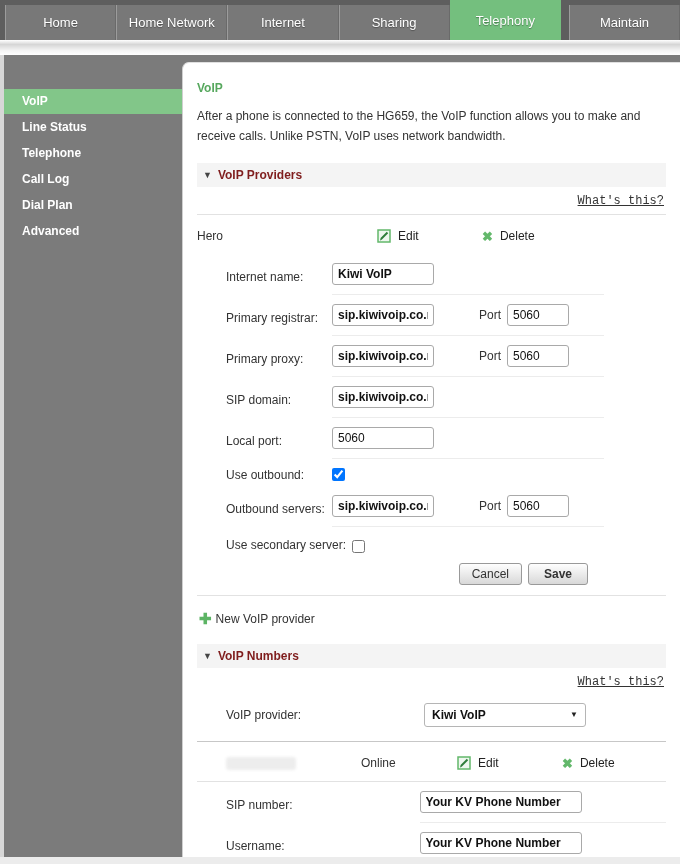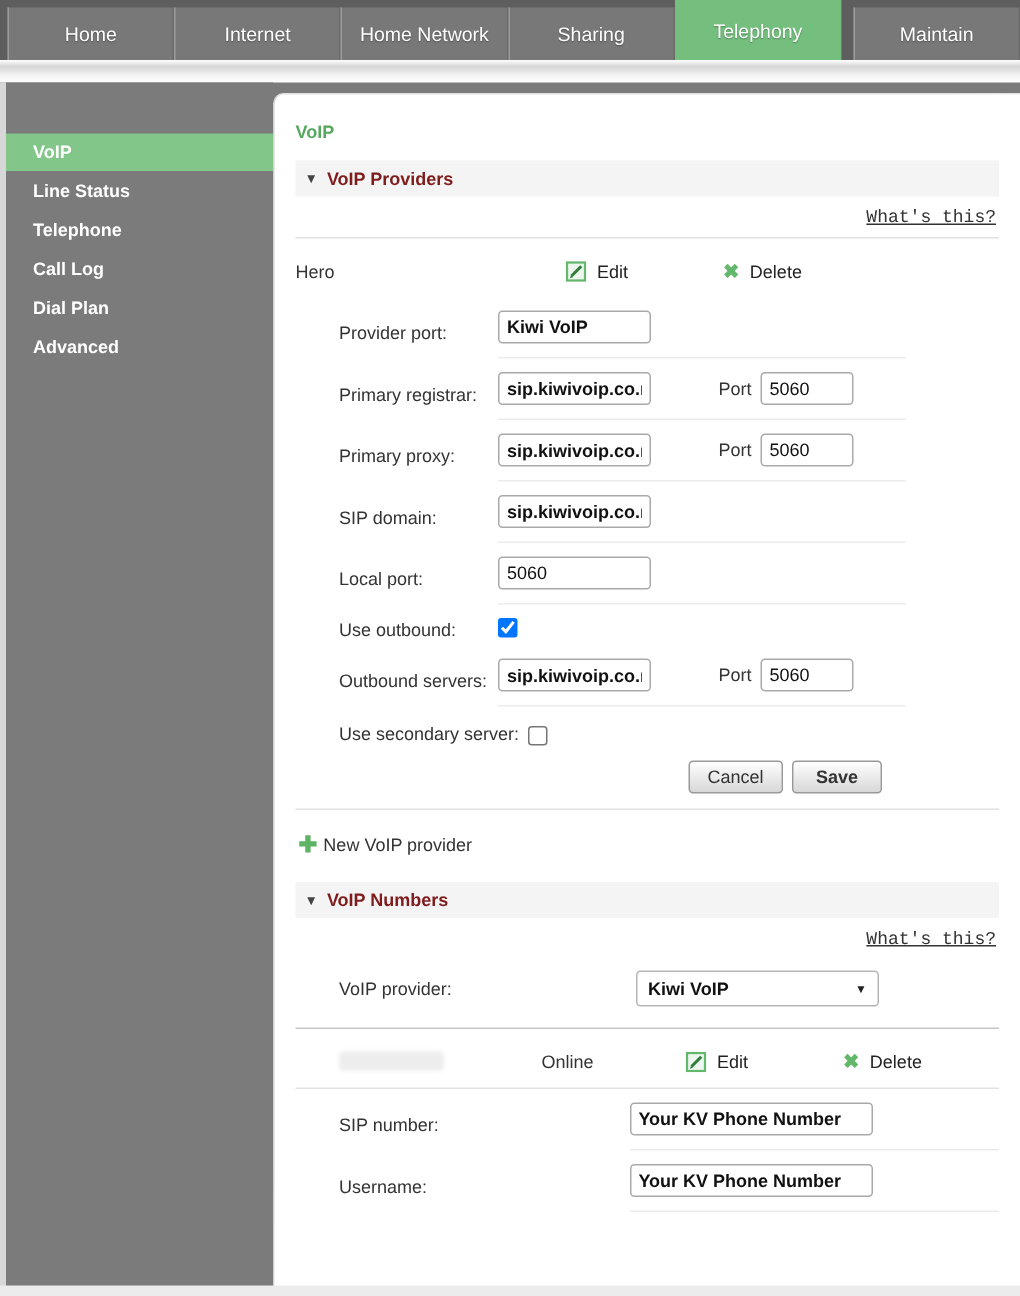--- a/index.html
+++ b/index.html
@@ -128,22 +128,22 @@
   .bottom-strip { height:7px; background:#ececec; position:absolute; left:0; right:0; bottom:0; }
 
   .edit-svg { display:block; }
 </style>
 </head>
 <body>
 
 <div class="topnav">
   <div class="edge"></div>
   <div class="nav-tab">Home</div>
+  <div class="nav-tab">Home Network</div>
   <div class="nav-tab">Internet</div>
-  <div class="nav-tab">Home Network</div>
   <div class="nav-tab">Sharing</div>
   <div class="nav-tab active">Telephony</div>
   <div class="nav-gap"></div>
   <div class="nav-tab">Maintain</div>
 </div>
 <div class="nav-strip"></div>
 
 <div class="main">
   <div class="left-edge"></div>
 
@@ -152,20 +152,21 @@
     <div class="side-item">Line Status</div>
     <div class="side-item">Telephone</div>
     <div class="side-item">Call Log</div>
     <div class="side-item">Dial Plan</div>
     <div class="side-item">Advanced</div>
   </div>
 
   <div class="panel">
 
     <div class="page-title">VoIP</div>
+    <div class="page-desc">After a phone is connected to the HG659, the VoIP function allows you to make and receive calls. Unlike PSTN, VoIP uses network bandwidth.</div>
 
     <div class="section-bar">
       <span class="tri">▼</span>
       <span class="section-title">VoIP Providers</span>
     </div>
     <div class="whats-row">
       <span class="whats-link">What's this?</span>
     </div>
     <div class="hline"></div>
 
@@ -181,21 +182,21 @@
           </span>
         <span class="txt">Edit</span>
       </span>
       <span class="action">
         <span class="icon-x">✖</span>
         <span class="txt">Delete</span>
       </span>
     </div>
 
     <div class="form-row">
-      <span class="form-label">Provider port:</span>
+      <span class="form-label">Internet name:</span>
       <span class="field-wrap">
         <input class="txt-input" type="text" value="Kiwi VoIP" style="">
       </span>
     </div>
 
     <div class="form-row">
       <span class="form-label">Primary registrar:</span>
       <span class="field-wrap">
         <input class="txt-input" type="text" value="sip.kiwivoip.co.nz" style="">
         <span class="port-label">Port</span>

